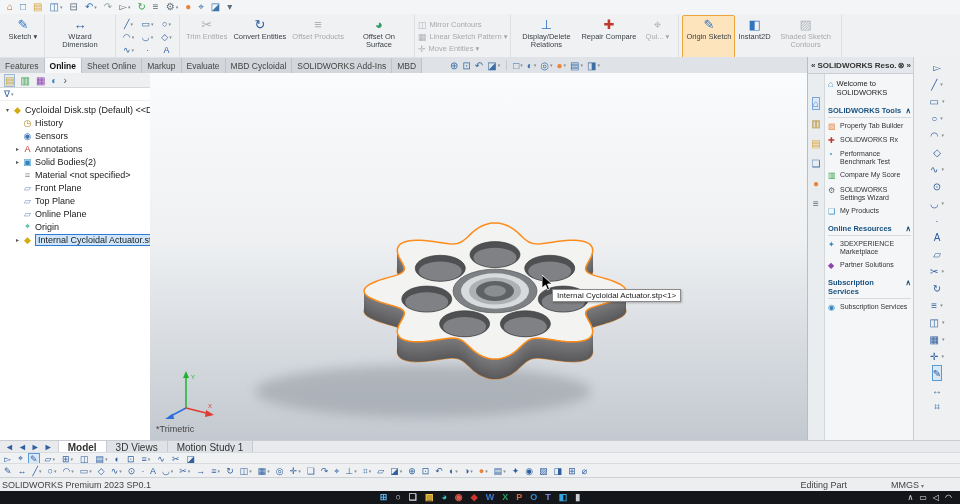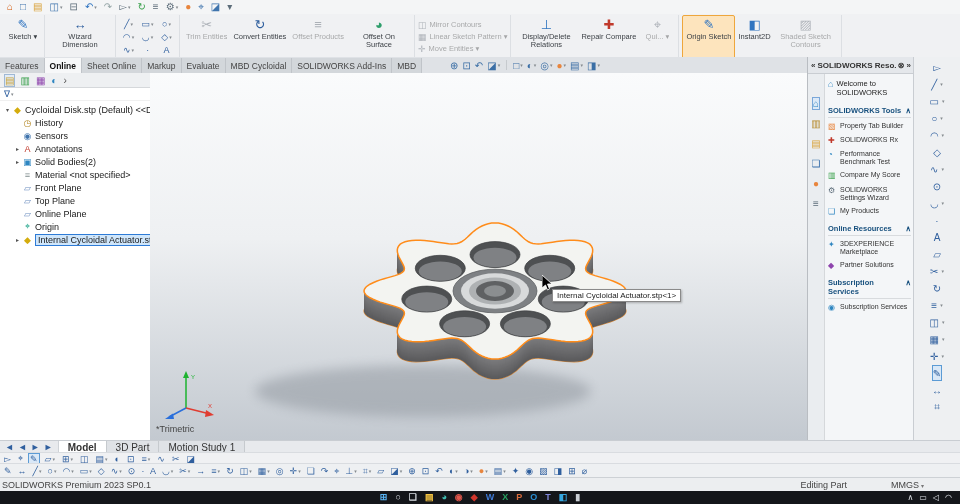--- a/index.html
+++ b/index.html
@@ -625,21 +625,21 @@
       </span>
       <span class="sm-ic">
         <span class="g">►</span>
       </span>
       <span class="sm-ic">
         <span class="g">►</span>
       </span>
     </div>
   <div id="mt-tabs" style="display:flex">
       <div class="mtab active">Model</div>
-      <div class="mtab">3D Part</div>
+      <div class="mtab">3D Views</div>
       <div class="mtab">Motion Study 1</div>
     </div>
 </div>
 <div id="btb1" class="band">
     <span class="sm-ic">
       <span class="g">▻</span>
     </span>
     <span class="sm-ic">
       <span class="g">⌖</span>
     </span>

